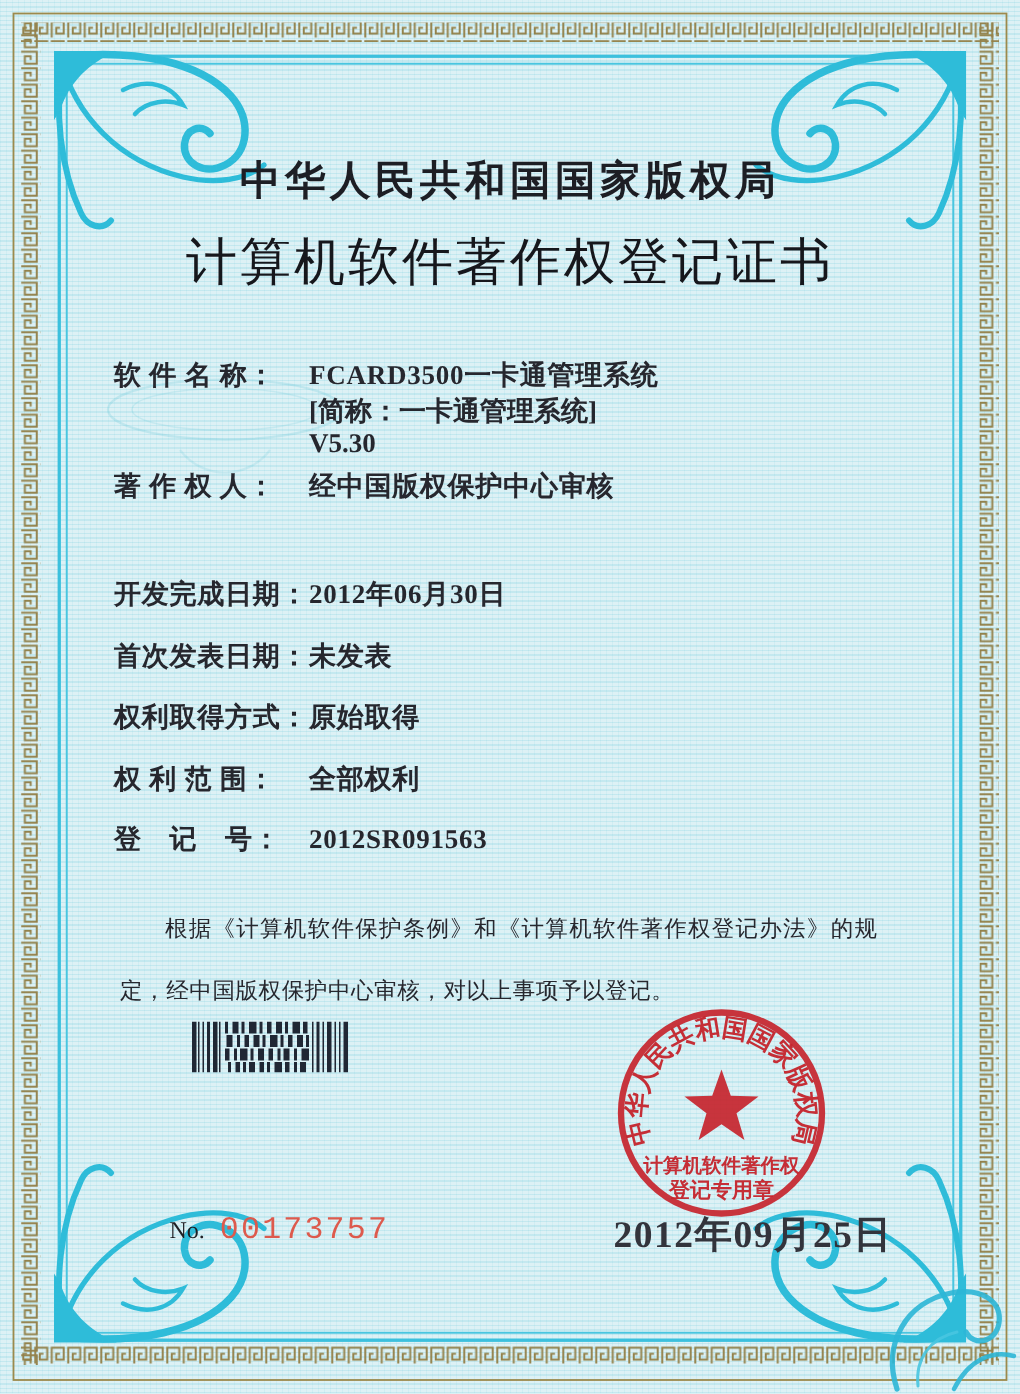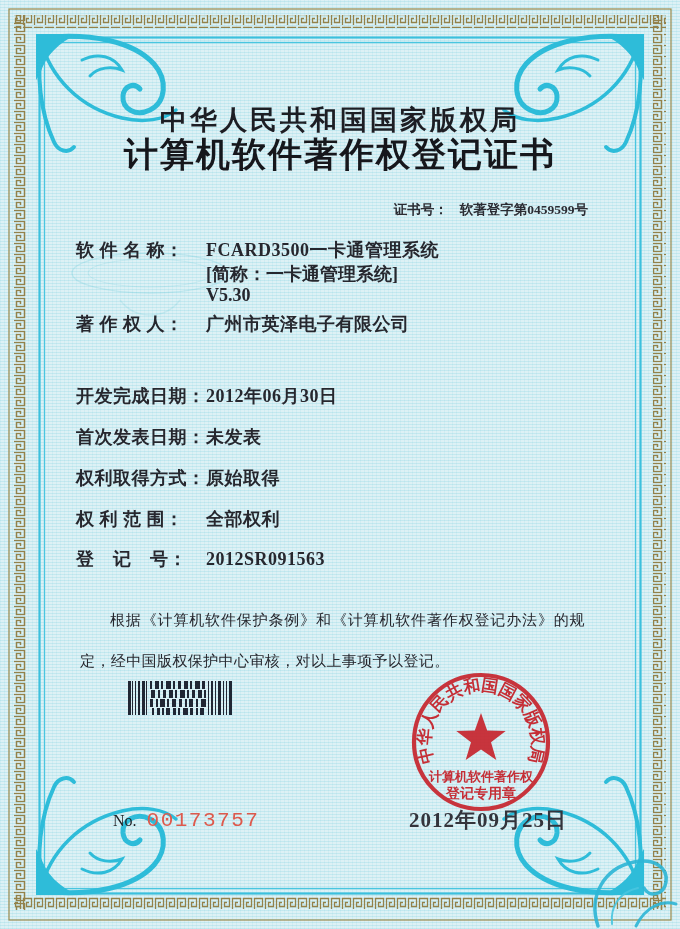--- a/index.html
+++ b/index.html
@@ -17,22 +17,22 @@
   }
   .frame-svg,.seal-svg,.barcode-svg,.wm-svg{position:absolute;}
   .frame-svg{left:0;top:0;}
 
   .authority{
     position:absolute;top:102px;left:0;width:100%;
     text-align:center;font-size:27px;font-weight:600;letter-spacing:3px;
     color:#1d1e24;white-space:nowrap;
   }
   .cert-title{
-    position:absolute;top:132px;left:0;width:100%;
-    text-align:center;font-size:34px;font-weight:700;letter-spacing:2px;
+    position:absolute;top:152px;left:0;width:100%;
+    text-align:center;font-size:34px;font-weight:400;letter-spacing:2px;
     color:#16171c;white-space:nowrap;
   }
   .certno{
     position:absolute;top:201px;right:92px;
     font-size:13.5px;font-weight:600;color:#2b2c33;white-space:nowrap;
   }
   .certno .v{margin-left:12px;}
 
   .frow{position:absolute;left:76px;white-space:nowrap;font-size:18px;font-weight:600;color:#26272e;}
   .frow .label{display:inline-block;width:130px;letter-spacing:.5px;}
@@ -40,21 +40,21 @@
   .subline{position:absolute;left:206px;font-size:18px;font-weight:600;color:#26272e;white-space:nowrap;}
 
   .statement{
     position:absolute;left:80px;top:600px;width:505px;
     font-size:15px;line-height:41px;font-weight:500;color:#26272e;
     text-indent:2em;letter-spacing:.4px;text-align:justify;
   }
 
   .issue-date{
     position:absolute;left:409px;top:806px;
-    font-size:21px;font-weight:700;color:#33343c;letter-spacing:1px;white-space:nowrap;
+    font-size:25px;font-weight:700;color:#33343c;letter-spacing:1px;white-space:nowrap;
   }
   .serial{position:absolute;left:113px;top:809px;white-space:nowrap;}
   .serial .prefix{font-size:16px;font-weight:400;color:#1e1f24;}
   .serial .number{
     font-family:Liberation Mono, monospace;
     font-size:21px;color:#dd5a4d;letter-spacing:1.5px;margin-left:10px;font-weight:400;
   }
 </style>
 </head>
 <body>
@@ -101,32 +101,29 @@
 
     <g opacity="0.9">
       <path d="M598,926 C588,896 604,868 634,862 C655,858 668,868 666,882 C664,895 649,898 644,888" fill="none" stroke="#2db6d6" stroke-width="3.5" stroke-linecap="round"></path>
       <path d="M636,926 C646,906 662,900 676,904" fill="none" stroke="#2db6d6" stroke-width="3" stroke-linecap="round"></path>
       <path d="M612,924 C610,906 620,892 638,888" fill="none" stroke="#49c6e0" stroke-width="2" stroke-linecap="round"></path>
     </g>
   </svg>
 
   <div class="authority">中华人民共和国国家版权局</div>
   <div class="cert-title">计算机软件著作权登记证书</div>
-  <div class="certno">
-    <span class="l">证书号：</span><span class="v">软著登字第0459599号</span>
-  </div>
 
   <div class="frow" style="top:238px">
     <span class="label">软 件 名 称：</span><span class="value">FCARD3500一卡通管理系统</span>
   </div>
   <div class="subline" style="top:262px">[简称：一卡通管理系统]</div>
   <div class="subline" style="top:285px">V5.30</div>
 
   <div class="frow" style="top:312px">
-    <span class="label">著 作 权 人：</span><span class="value">广州市英泽电子有限公司</span>
+    <span class="label">著 作 权 人：</span><span class="value">经中国版权保护中心审核</span>
   </div>
 
   <div class="frow" style="top:384px">
     <span class="label">开发完成日期：</span><span class="value">2012年06月30日</span>
   </div>
   <div class="frow" style="top:425px">
     <span class="label">首次发表日期：</span><span class="value">未发表</span>
   </div>
   <div class="frow" style="top:507px">
     <span class="label">权 利 范 围：</span><span class="value">全部权利</span>

